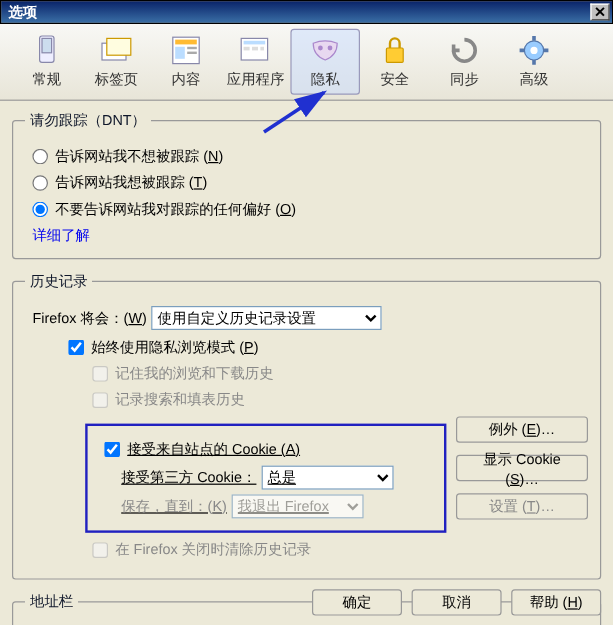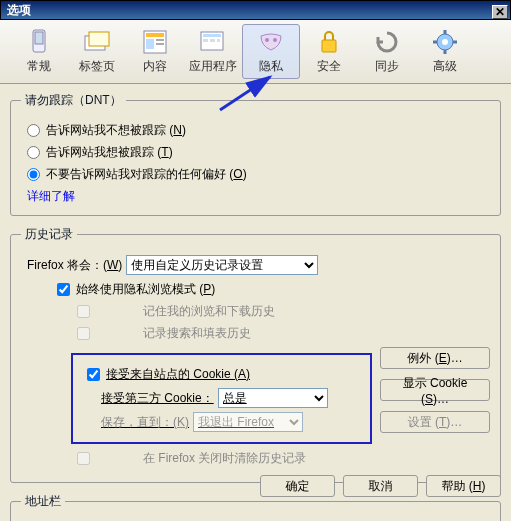--- a/index.html
+++ b/index.html
@@ -1,44 +1,44 @@
 <!DOCTYPE html>
 <html><head>
 <meta charset="utf-8">
 <style>
 * { box-sizing: border-box; margin: 0; padding: 0; font-family: SimSun, "Microsoft YaHei", sans-serif; font-size: 12px; }
 body { background: #ece9d8; width: 511px; height: 521px; overflow: hidden; }
-.titlebar { background: linear-gradient(to bottom, #0a246a, #3a6ea5); color: white; height: 20px; display: flex; align-items: flex-end; padding: 0 2px; border: 1px solid #000; }
+.titlebar { background: linear-gradient(to bottom, #0a246a, #3a6ea5); color: white; height: 20px; display: flex; align-items: center; padding: 0 2px; border: 1px solid #000; }
 .titlebar .title { flex: 1; padding-left: 4px; font-weight: bold; }
 .close-btn { width: 16px; height: 14px; background: #c0c0c0; border: 1px solid #fff; border-right-color: #404040; border-bottom-color: #404040; display: flex; align-items: center; justify-content: center; font-weight: bold; font-family: Arial; cursor: pointer; color: #000; }
 .toolbar { background: linear-gradient(to bottom, #f8f8f5, #e8e5d8); border-bottom: 1px solid #999; display: flex; padding: 4px 0; position: relative; align-items: flex-end; }
 .tool-item { width: 58px; display: flex; flex-direction: column; align-items: center; padding: 4px 0; cursor: pointer; border-radius: 3px; }
 .tool-item:first-child { margin-left: 10px; }
 .tool-item.selected { background: rgba(200,220,255,0.5); border: 1px solid #99b; padding: 3px 0; }
 .tool-icon { width: 32px; height: 28px; display: flex; align-items: center; justify-content: center; }
 .tool-label { margin-top: 2px; color: #333; }
 .arrow { position: absolute; top: 55px; left: 215px; pointer-events: none; }
 .content { padding: 8px 10px; }
 fieldset { border: 1px solid #999; border-radius: 3px; padding: 8px 10px 10px 10px; margin-bottom: 10px; }
 legend { padding: 0 4px; color: #0f172a; }
 .radio-row, .check-row { display: flex; align-items: center; margin: 5px 0 5px 6px; }
 .radio-row input, .check-row input { margin-right: 6px; }
 .underline { text-decoration: underline; }
 .link { color: #0000ee; cursor: pointer; margin-left: 6px; }
-.disabled { color: #888; gap: 47px; }
+.disabled { color: #888; }
 .inline-row { display: flex; align-items: center; margin: 4px 0 4px 6px; gap: 4px; }
 select { font-size: 12px; background: #fff; border: 1px solid #7b9ebd; height: 20px; }
 .fieldset-hist .inner { margin-left: 30px; margin-top: 6px; }
 .blue-box { border: 2px solid #2020c0; padding: 6px 8px; margin: 6px 0; text-decoration: underline; }
 .side-btns { float: right; width: 110px; display: flex; flex-direction: column; gap: 10px; }
 .btn { background: #ece9d8; border: 1px solid #999; border-radius: 3px; padding: 2px 8px; cursor: pointer; min-width: 75px; text-align: center; height: 22px; display: flex; align-items: center; justify-content: center; }
 .btn.disabled { color: #888; }
 .hist-body { display: flex; gap: 8px; }
 .hist-left { flex: 1; }
-.bottom-bar { position: absolute; bottom: 24px; right: 10px; display: flex; gap: 8px; }
+.bottom-bar { position: absolute; bottom: 8px; right: 10px; display: flex; gap: 8px; }
 </style>
 </head>
 <body>
 
 <div class="titlebar">
   <span class="title">选项</span>
   <div class="close-btn">✕</div>
 </div>
 
 <div class="toolbar">

